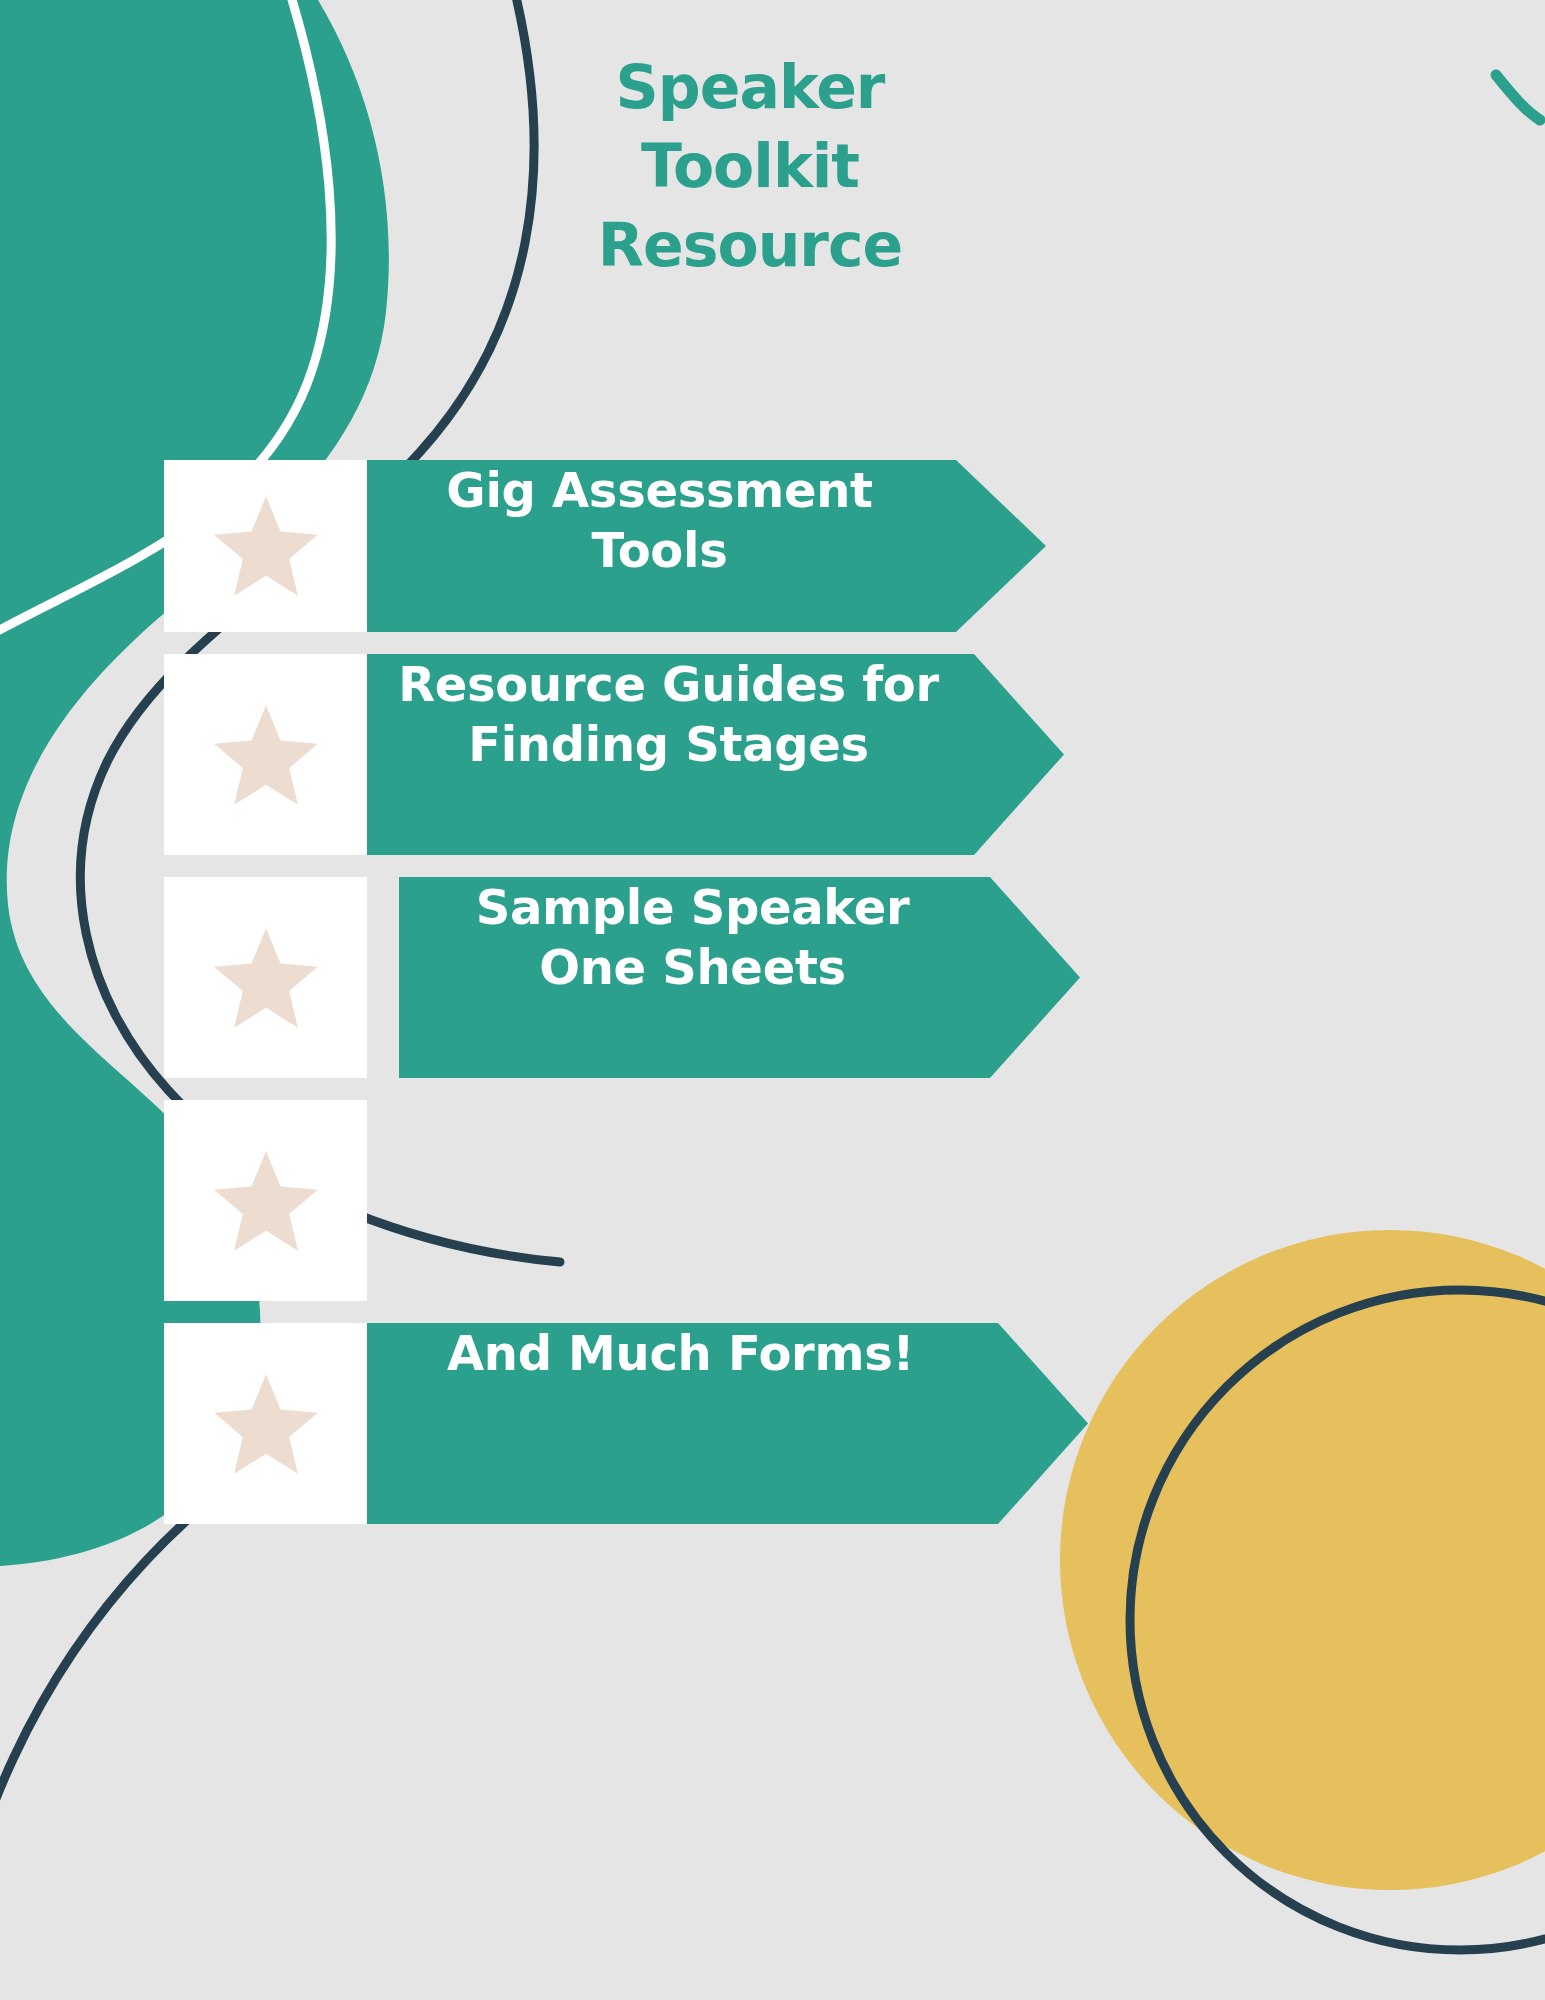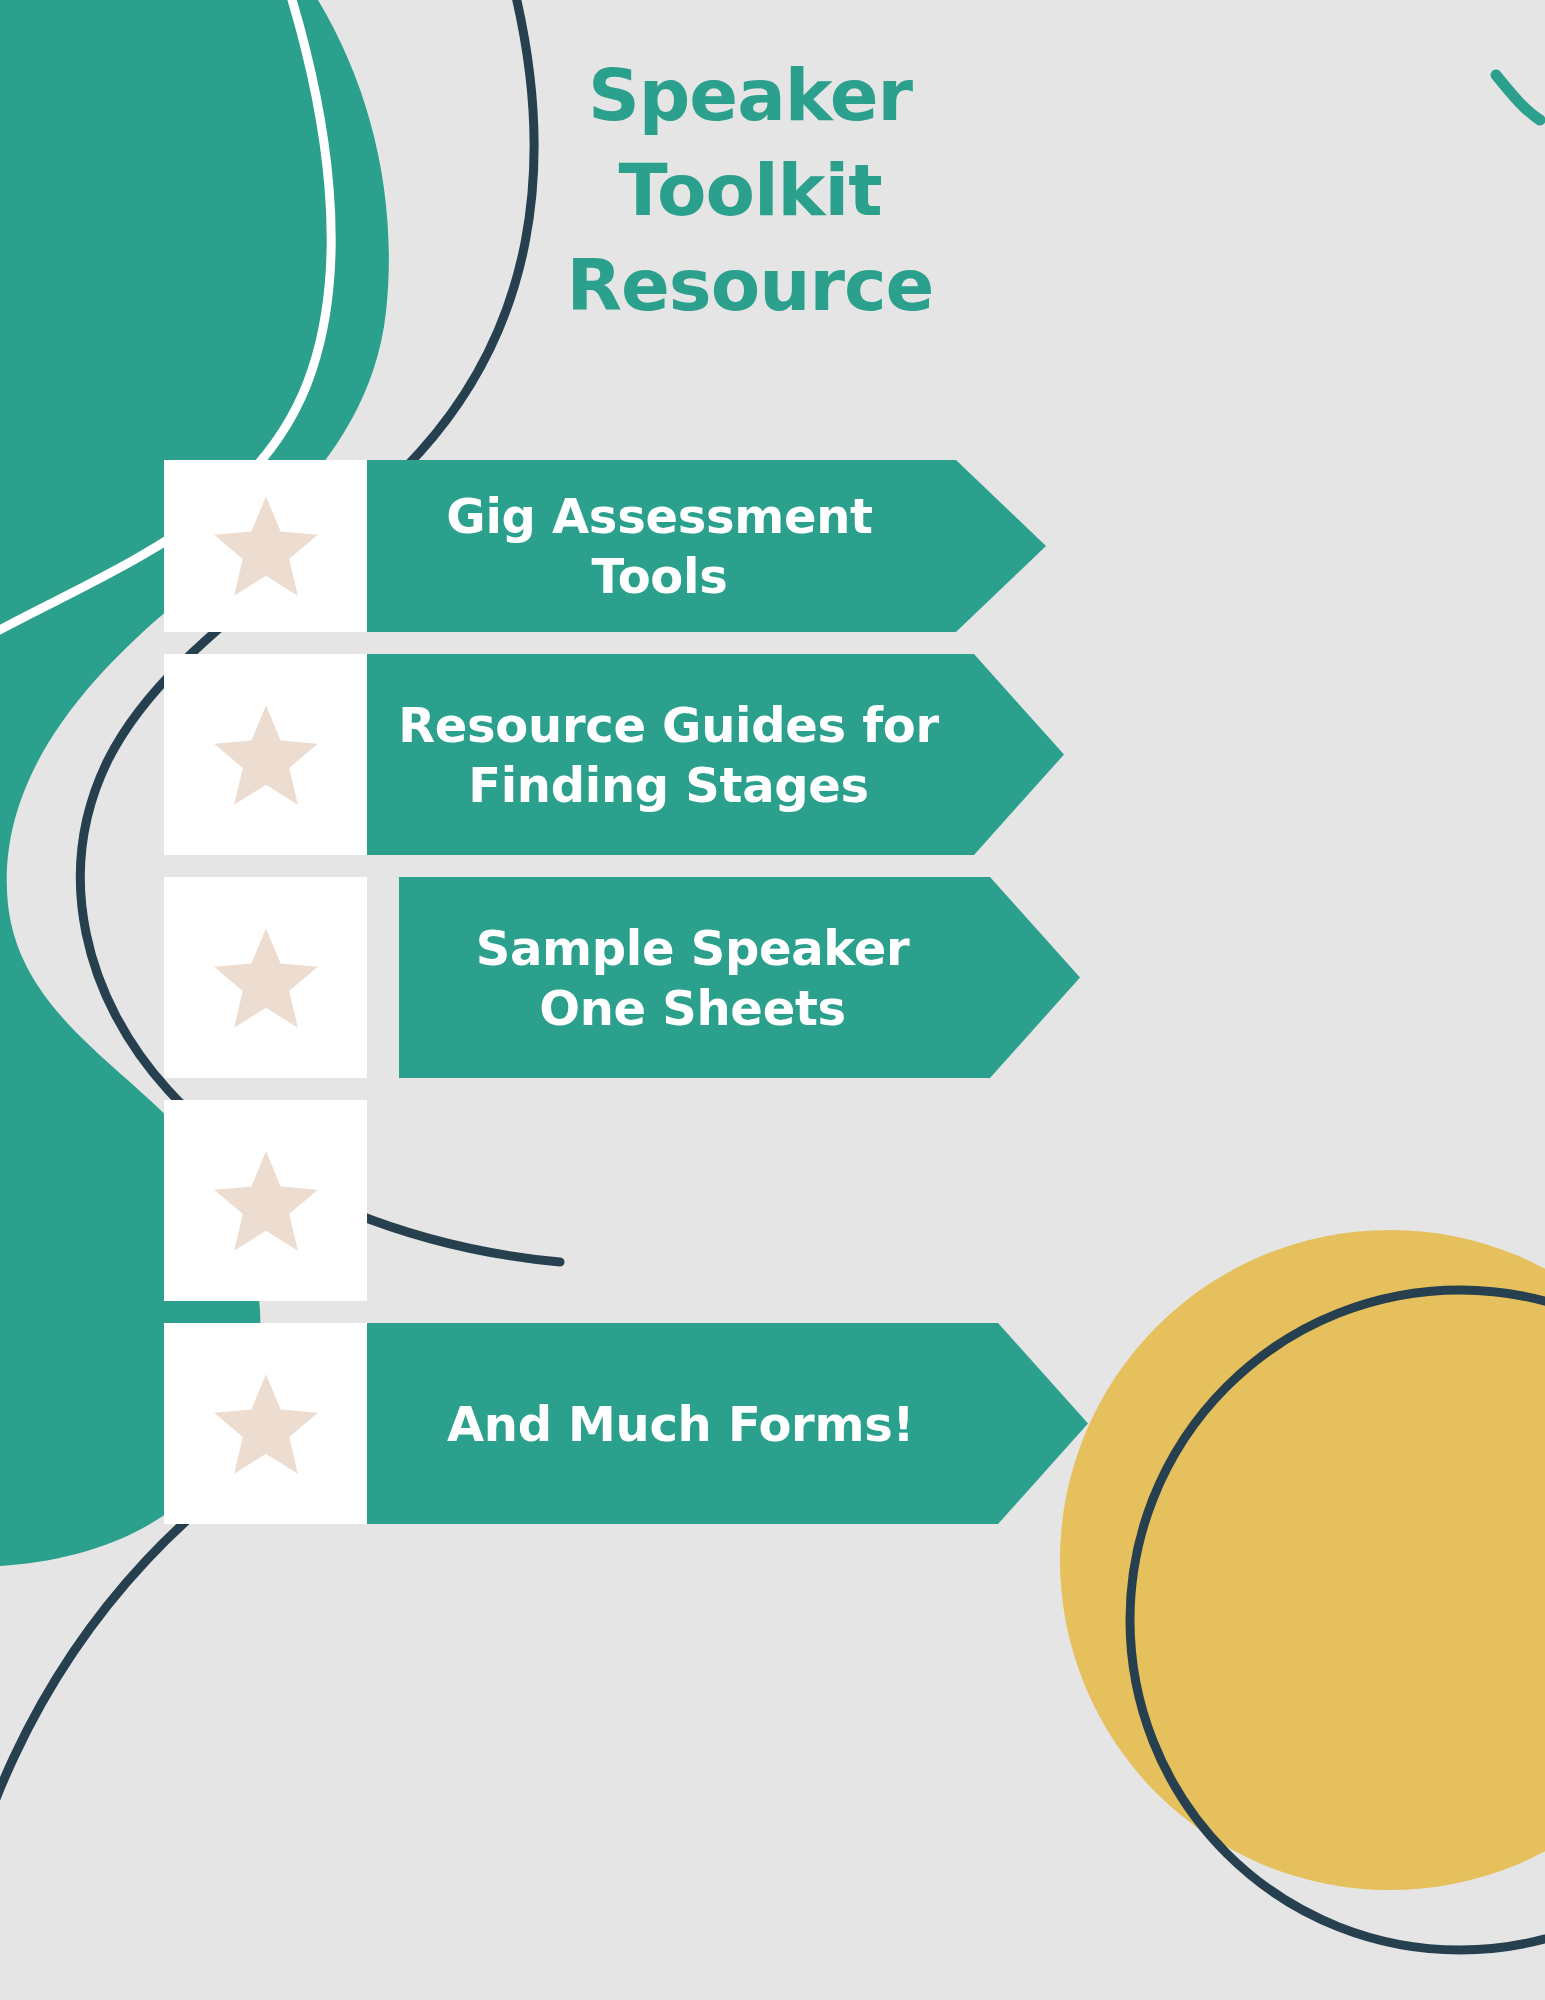--- a/index.html
+++ b/index.html
@@ -27,21 +27,21 @@
     position: absolute;
     left: 440px;
     top: 48px;
     width: 620px;
     text-align: center;
     z-index: 5;
   }
   .title-line {
     font-family: "DejaVu Sans", sans-serif;
     font-weight: 700;
-    font-size: 72px;
+    font-size: 60px;
     line-height: 1.32;
     letter-spacing: -1px;
     color: #2ba08d;
     white-space: nowrap;
   }
   
   .banner-list {
     position: absolute;
     left: 164px;
     top: 460px;
@@ -66,21 +66,21 @@
   }
   .star-icon {
     width: 108px;
     height: 108px;
     display: block;
   }
   .chevron {
     position: relative;
     flex: 1 1 auto;
     display: flex;
-    align-items: center;
+    align-items: flex-start;
     justify-content: center;
     padding-left: 26px;
     padding-right: 120px;
     background: #2ba08d;
     clip-path: polygon(0 0, calc(100% - 90px) 0, 100% 50%, calc(100% - 90px) 100%, 0 100%);
   }
   .chevron-label {
     color: #ffffff;
     font-family: "DejaVu Sans", sans-serif;
     font-weight: 700;

